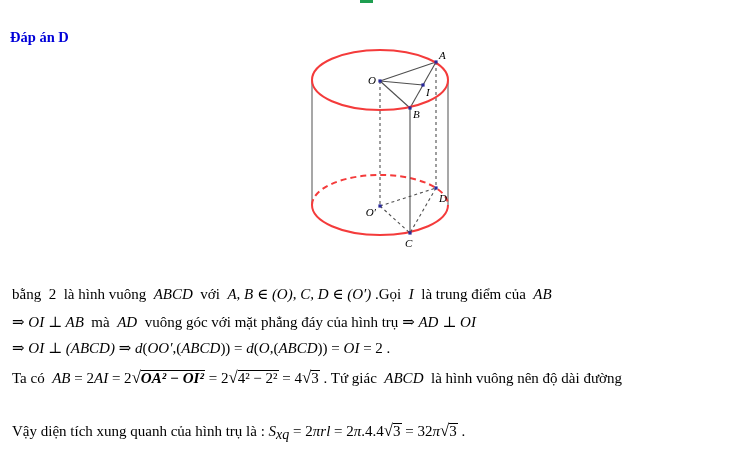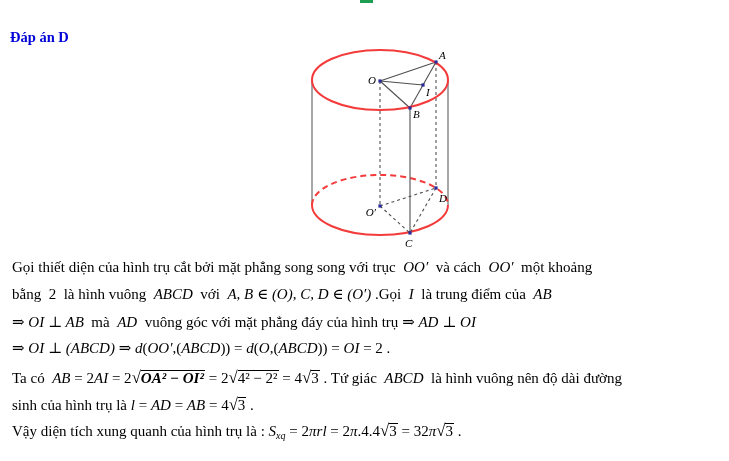--- a/index.html
+++ b/index.html
@@ -32,21 +32,21 @@
     font-size:15px;line-height:21px;
   }
   .seg-rm{font-style:normal;}
   .seg-it{font-style:italic;}
   .seg-rad{font-style:normal;font-size:1.12em;}
   .seg-ov,.seg-ovit{
     display:inline-block;line-height:1.02;
     border-top:1.3px solid #000;padding-right:1px;
   }
   .seg-ovit{font-style:italic;font-weight:bold;}
-  .seg-sub{font-style:italic;font-size:10px;vertical-align:-3px;}
+  .seg-sub{font-style:italic;font-size:14px;vertical-align:-3px;}
 </style>
 </head>
 <body>
 
 <div id="page">
 
   <div id="artifact"></div>
 
   <div id="heading">Đáp án D</div>
 
@@ -82,21 +82,19 @@
 
     <text class="lbl" x="81" y="39" text-anchor="end">O</text>
     <text class="lbl" x="144" y="14">A</text>
     <text class="lbl" x="131" y="51">I</text>
     <text class="lbl" x="118" y="73">B</text>
     <text class="lbl" x="81" y="171" text-anchor="end">O′</text>
     <text class="lbl" x="144" y="157">D</text>
     <text class="lbl" x="110" y="202">C</text>
   </svg>
 
-  <div class="mline" style="top:257px"><span class="seg-rm">Gọi thiết diện của hình trụ cắt bởi mặt phẳng song song với trục  </span><span class="seg-it">OO′</span><span class="seg-rm">  và cách  </span><span class="seg-it">OO′</span><span class="seg-rm">  một khoảng</span></div>
   <div class="mline" style="top:284px"><span class="seg-rm">bằng  2  là hình vuông  </span><span class="seg-it">ABCD</span><span class="seg-rm">  với  </span><span class="seg-it">A, B </span><span class="seg-rm">∈</span><span class="seg-it"> (O)</span><span class="seg-rm">, </span><span class="seg-it">C, D </span><span class="seg-rm">∈</span><span class="seg-it"> (O′)</span><span class="seg-rm"> .Gọi  </span><span class="seg-it">I</span><span class="seg-rm">  là trung điểm của  </span><span class="seg-it">AB</span></div>
   <div class="mline" style="top:312px"><span class="seg-rm">⇒ </span><span class="seg-it">OI </span><span class="seg-rm">⊥</span><span class="seg-it"> AB</span><span class="seg-rm">  mà  </span><span class="seg-it">AD</span><span class="seg-rm">  vuông góc với mặt phẳng đáy của hình trụ </span><span class="seg-rm">⇒ </span><span class="seg-it">AD </span><span class="seg-rm">⊥</span><span class="seg-it"> OI</span></div>
   <div class="mline" style="top:338px"><span class="seg-rm">⇒ </span><span class="seg-it">OI </span><span class="seg-rm">⊥</span><span class="seg-it"> (ABCD)</span><span class="seg-rm"> ⇒ </span><span class="seg-it">d</span><span class="seg-rm">(</span><span class="seg-it">OO′</span><span class="seg-rm">,(</span><span class="seg-it">ABCD</span><span class="seg-rm">)) = </span><span class="seg-it">d</span><span class="seg-rm">(</span><span class="seg-it">O</span><span class="seg-rm">,(</span><span class="seg-it">ABCD</span><span class="seg-rm">)) = </span><span class="seg-it">OI</span><span class="seg-rm"> = 2 .</span></div>
   <div class="mline" style="top:367px"><span class="seg-rm">Ta có  </span><span class="seg-it">AB</span><span class="seg-rm"> = 2</span><span class="seg-it">AI</span><span class="seg-rm"> = 2</span><span class="seg-rad">√</span><span class="seg-ovit">OA² − OI²</span><span class="seg-rm"> = 2</span><span class="seg-rad">√</span><span class="seg-ov">4² − 2²</span><span class="seg-rm"> = 4</span><span class="seg-rad">√</span><span class="seg-ov">3</span><span class="seg-rm"> . Tứ giác  </span><span class="seg-it">ABCD</span><span class="seg-rm">  là hình vuông nên độ dài đường</span></div>
-  <div class="mline" style="top:394px"><span class="seg-rm">sinh của hình trụ là </span><span class="seg-it">l</span><span class="seg-rm"> = </span><span class="seg-it">AD</span><span class="seg-rm"> = </span><span class="seg-it">AB</span><span class="seg-rm"> = 4</span><span class="seg-rad">√</span><span class="seg-ov">3</span><span class="seg-rm"> .</span></div>
   <div class="mline" style="top:420px"><span class="seg-rm">Vậy diện tích xung quanh của hình trụ là : </span><span class="seg-it">S</span><span class="seg-sub">xq</span><span class="seg-rm"> = 2</span><span class="seg-it">πrl</span><span class="seg-rm"> = 2</span><span class="seg-it">π</span><span class="seg-rm">.4.4</span><span class="seg-rad">√</span><span class="seg-ov">3</span><span class="seg-rm"> = 32</span><span class="seg-it">π</span><span class="seg-rad">√</span><span class="seg-ov">3</span><span class="seg-rm"> .</span></div>
 
 </div>
 
 </body></html>

